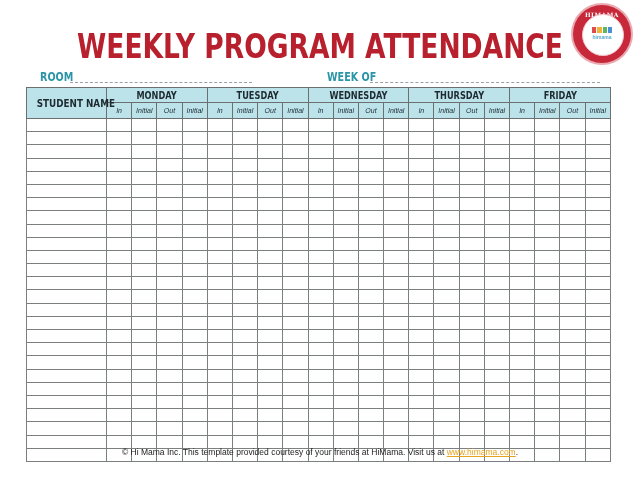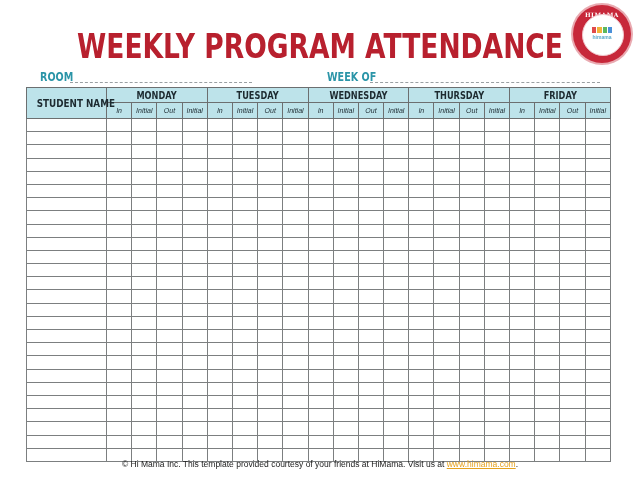--- a/index.html
+++ b/index.html
@@ -41,21 +41,21 @@
   th.student {
     width:79px; font-family:"DejaVu Sans", sans-serif; font-size:11px; font-weight:bold;
   }
   th.student span { display:inline-block; transform:scaleX(0.8); white-space:nowrap; }
   th.day { height:14px; font-family:"DejaVu Sans", sans-serif; font-size:10px; font-weight:bold;text-decoration:underline; }
   th.day span { display:inline-block; transform:scaleX(0.82); }
   th.sub { height:15px; font-size:7px; font-style:italic; font-weight:normal; color:#2a3a40; }
   table.grid tbody td { height:12.2px; border-color:#7c7f80; }
   table.grid tbody tr td { border-top:1.2px solid #4e5152; }
   .footer {
-    position:absolute; top:459px; left:0; width:640px; text-align:center; font-size:8.5px; color:#222;
+    position:absolute; top:447px; left:0; width:640px; text-align:center; font-size:8.5px; color:#222;
   }
   .footer a { color:#e5a21f; text-decoration:underline; }
 </style>
 </head>
 <body>
 
 <div class="title">WEEKLY PROGRAM ATTENDANCE</div>
 
 <div class="logo">
   <div class="txt">HIMAMA</div>

